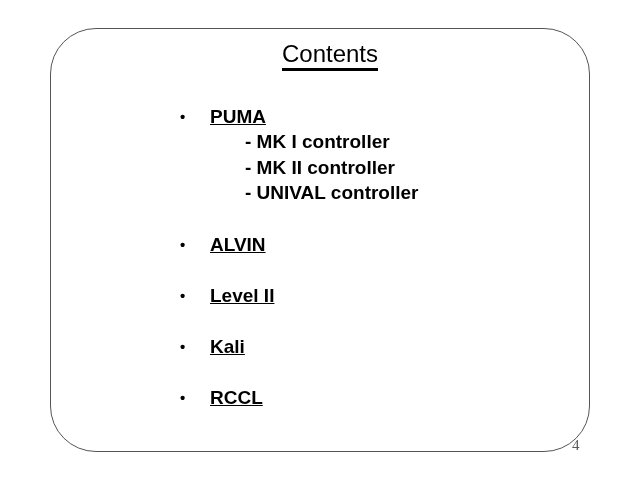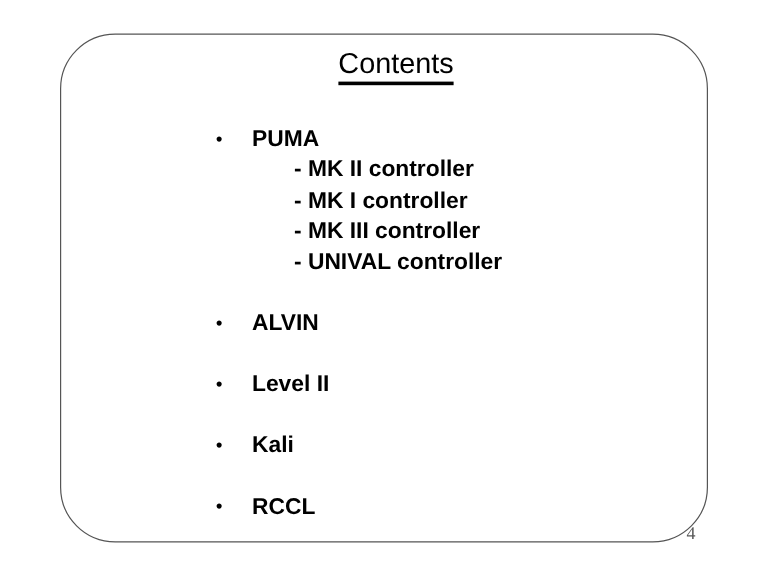--- a/index.html
+++ b/index.html
@@ -68,20 +68,21 @@
   .bullet-glyph {
     width: 30px;
     flex: 0 0 30px;
     font-size: 15px;
     line-height: 25px;
     color: #000000;
     text-align: left;
   }
   .bullet-label {
     flex: 1 1 auto;
+    text-decoration: underline;
   }
 
   .sub-list {
     margin: 0;
     padding: 0;
   }
   .sub-row {
     font-size: 19px;
     font-weight: bold;
     color: #000000;
@@ -112,23 +113,22 @@
   <span class="title-text">Contents</span>
 </div>
 
 <div id="content-list">
 
   <div class="bullet-row">
     <span class="bullet-glyph">•</span>
     <span class="bullet-label">PUMA</span>
   </div>
   <div class="sub-list">
+    <div class="sub-row">- MK I controller</div>
     <div class="sub-row">- MK II controller</div>
-    <div class="sub-row">- MK I controller</div>
-    <div class="sub-row">- MK III controller</div>
     <div class="sub-row">- UNIVAL controller</div>
   </div>
 
   <div class="gap-lg"></div>
 
   <div class="bullet-row">
     <span class="bullet-glyph">•</span>
     <span class="bullet-label">ALVIN</span>
   </div>
 

